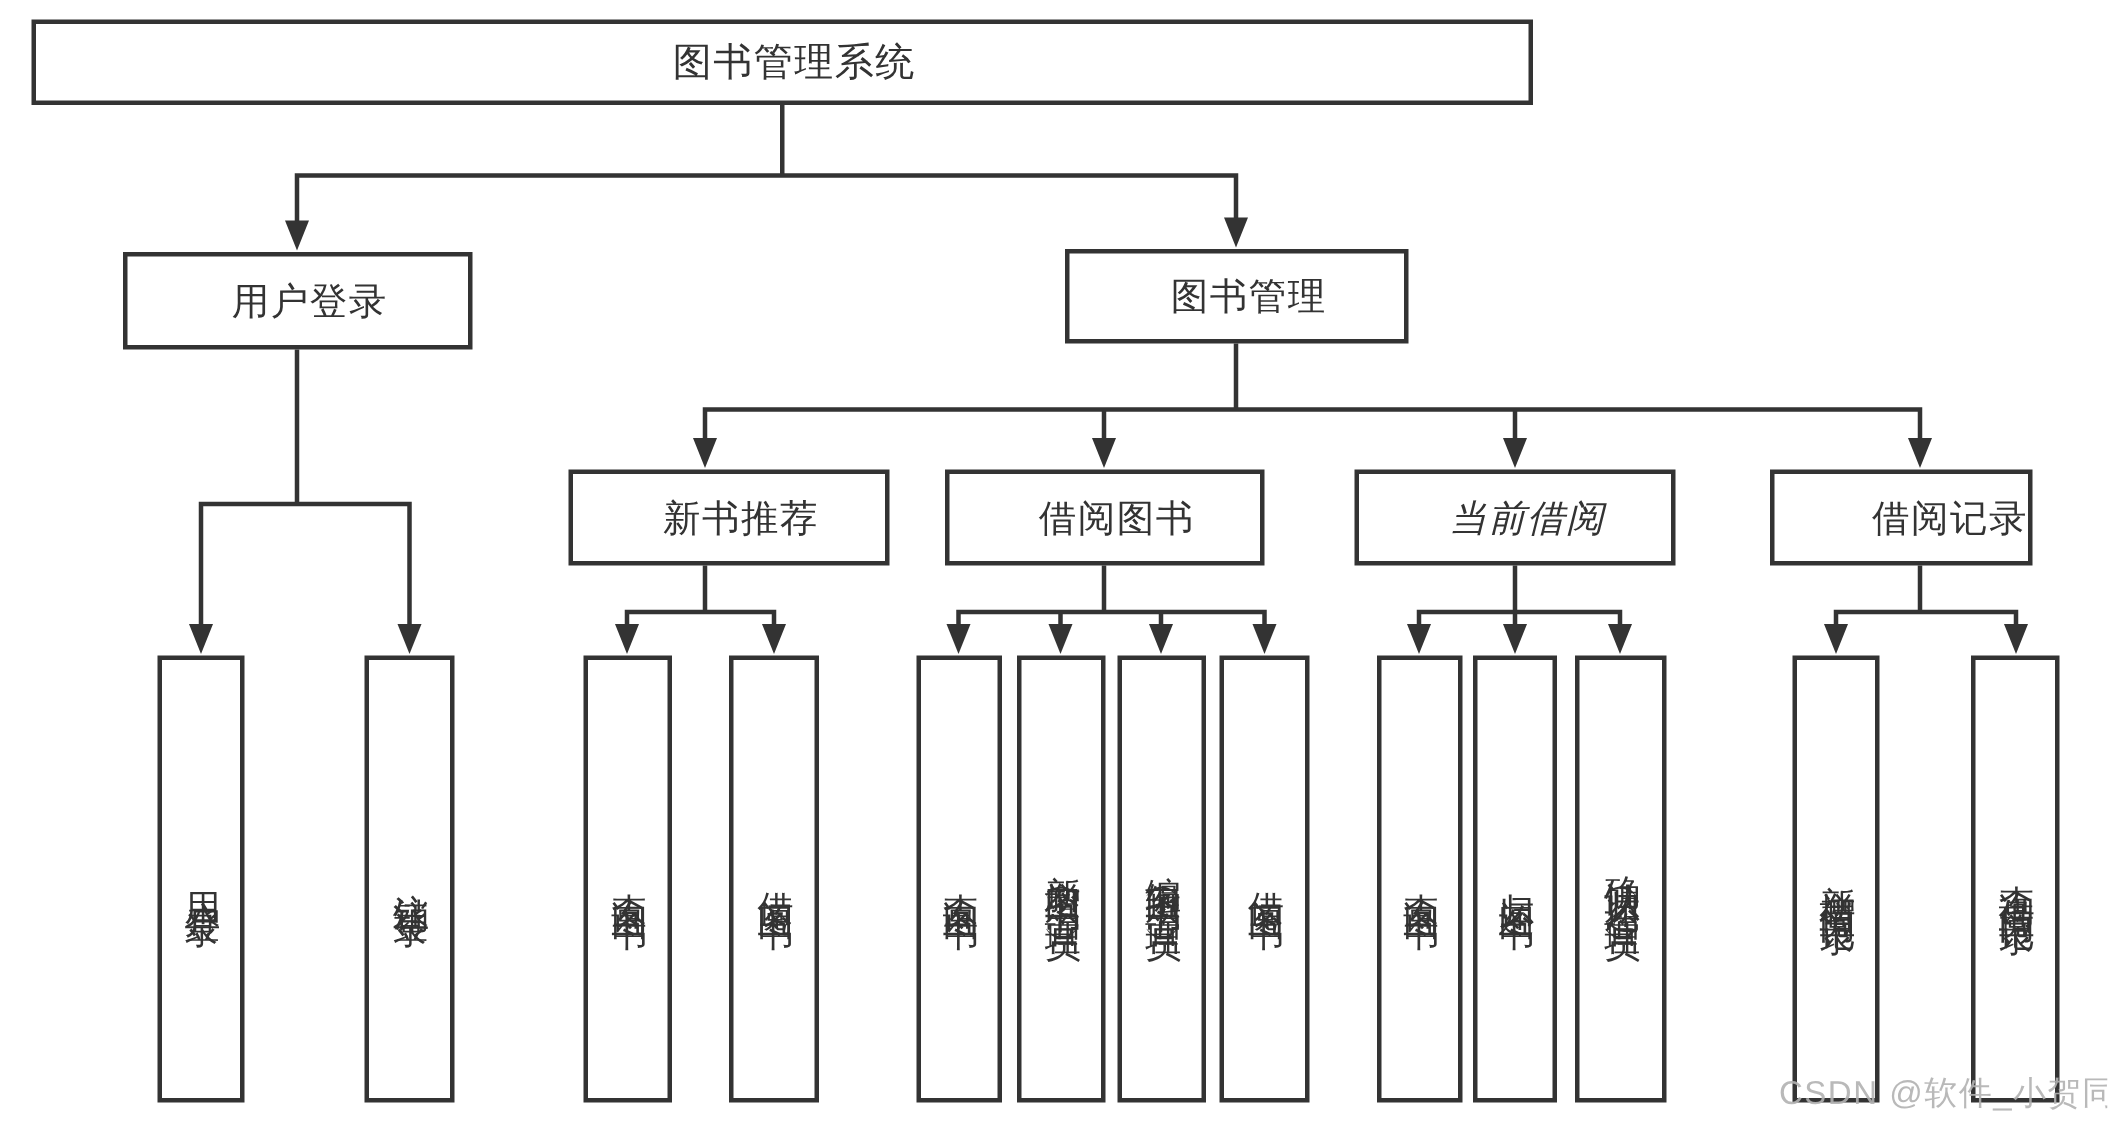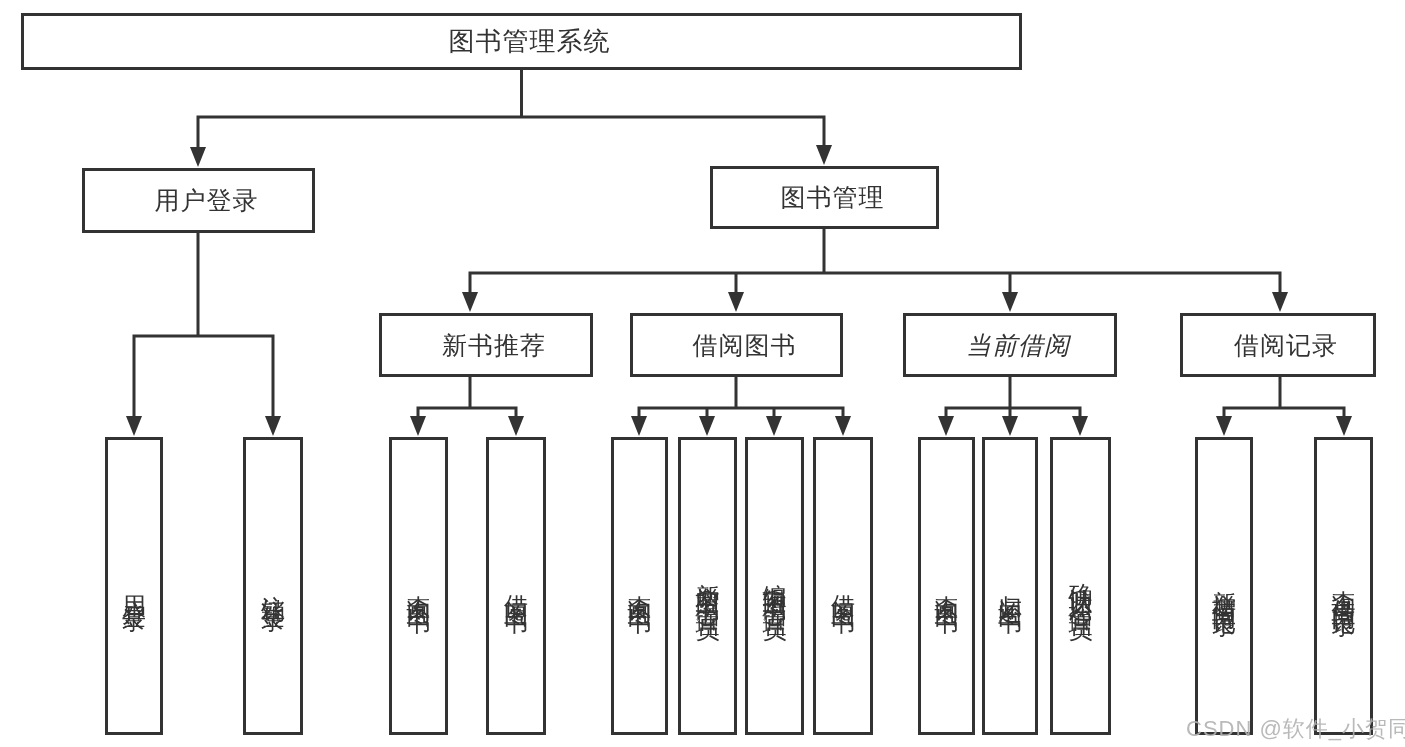--- a/index.html
+++ b/index.html
@@ -114,21 +114,21 @@
 
   <div class="box hbox" style="left:379px; top:313px; width:214px; height:64px;">
     <span class="label">新书推荐</span>
   </div>
   <div class="box hbox" style="left:630px; top:313px; width:213px; height:64px;">
     <span class="label">借阅图书</span>
   </div>
   <div class="box hbox" style="left:903px; top:313px; width:214px; height:64px;font-style:italic;">
     <span class="label">当前借阅</span>
   </div>
-  <div class="box hbox" style="left:1180px; top:313px; width:196px; height:64px;">
+  <div class="box hbox" style="left:1180px; top:313px; width:175px; height:64px;justify-content:flex-end;">
     <span class="label">借阅记录</span>
   </div>
 
   <div class="box vbox" style="left:105px; top:437px; width:58px; height:298px;">
     <span class="label">用户登录</span>
   </div>
   <div class="box vbox" style="left:243px; top:437px; width:60px; height:298px;">
     <span class="label">注销登录</span>
   </div>
 

